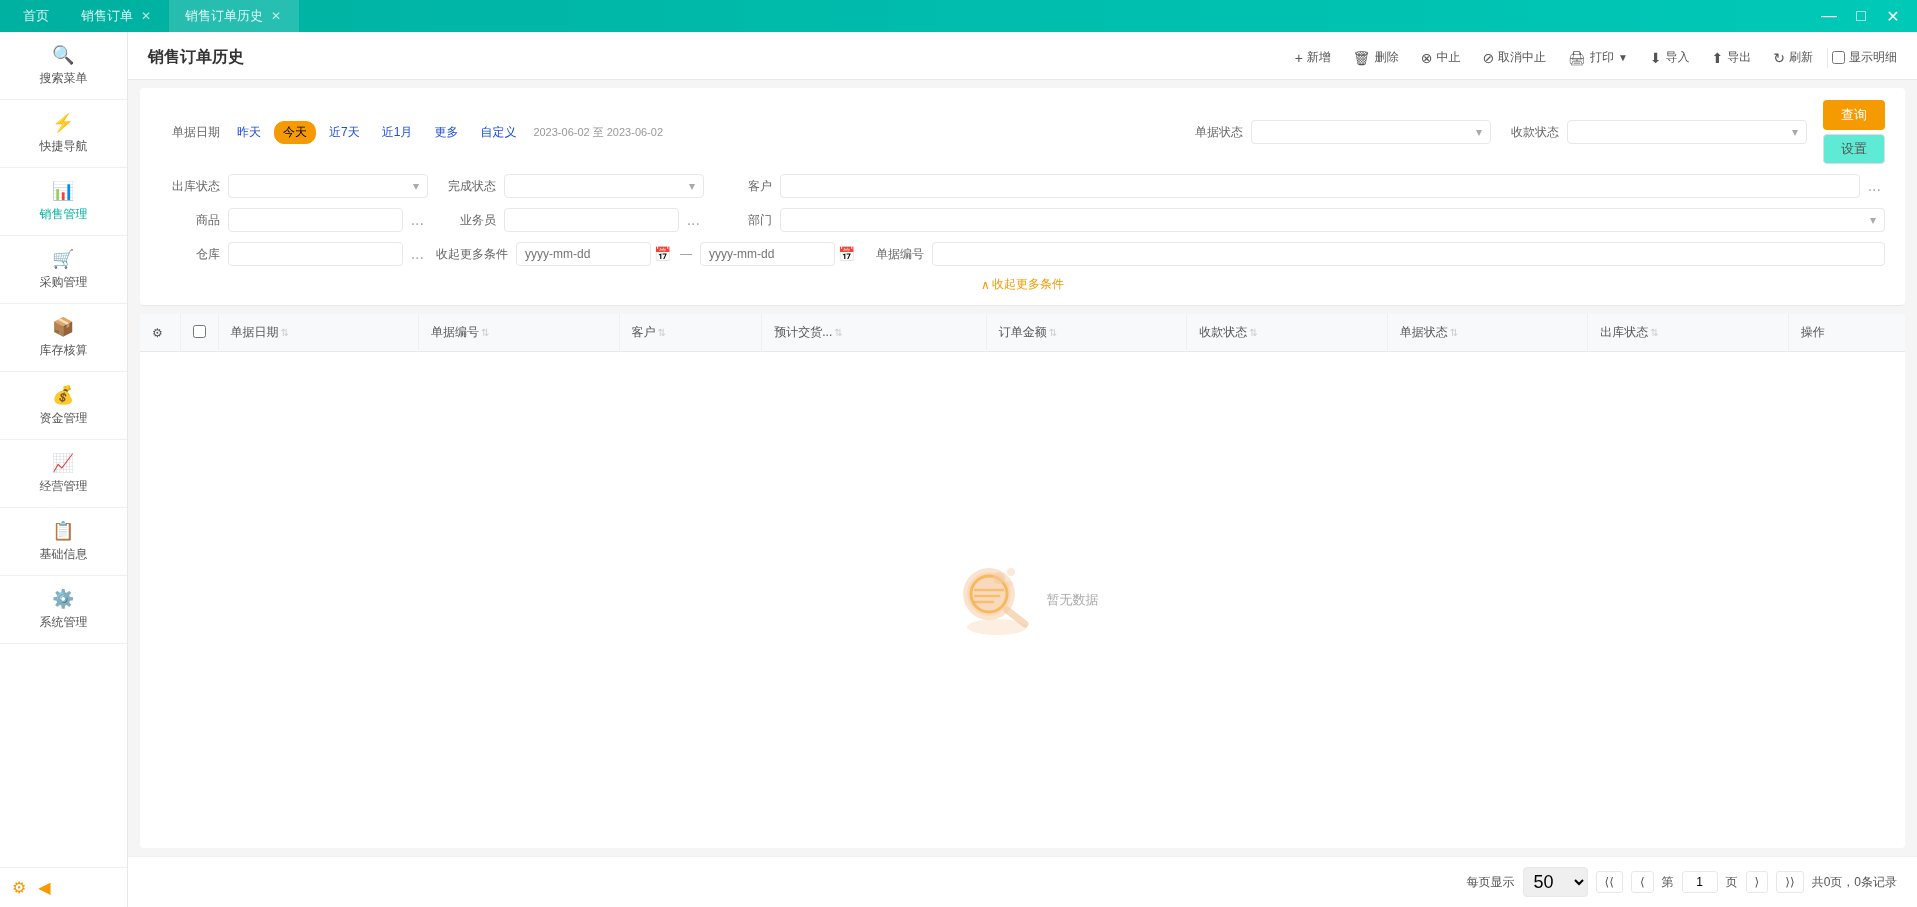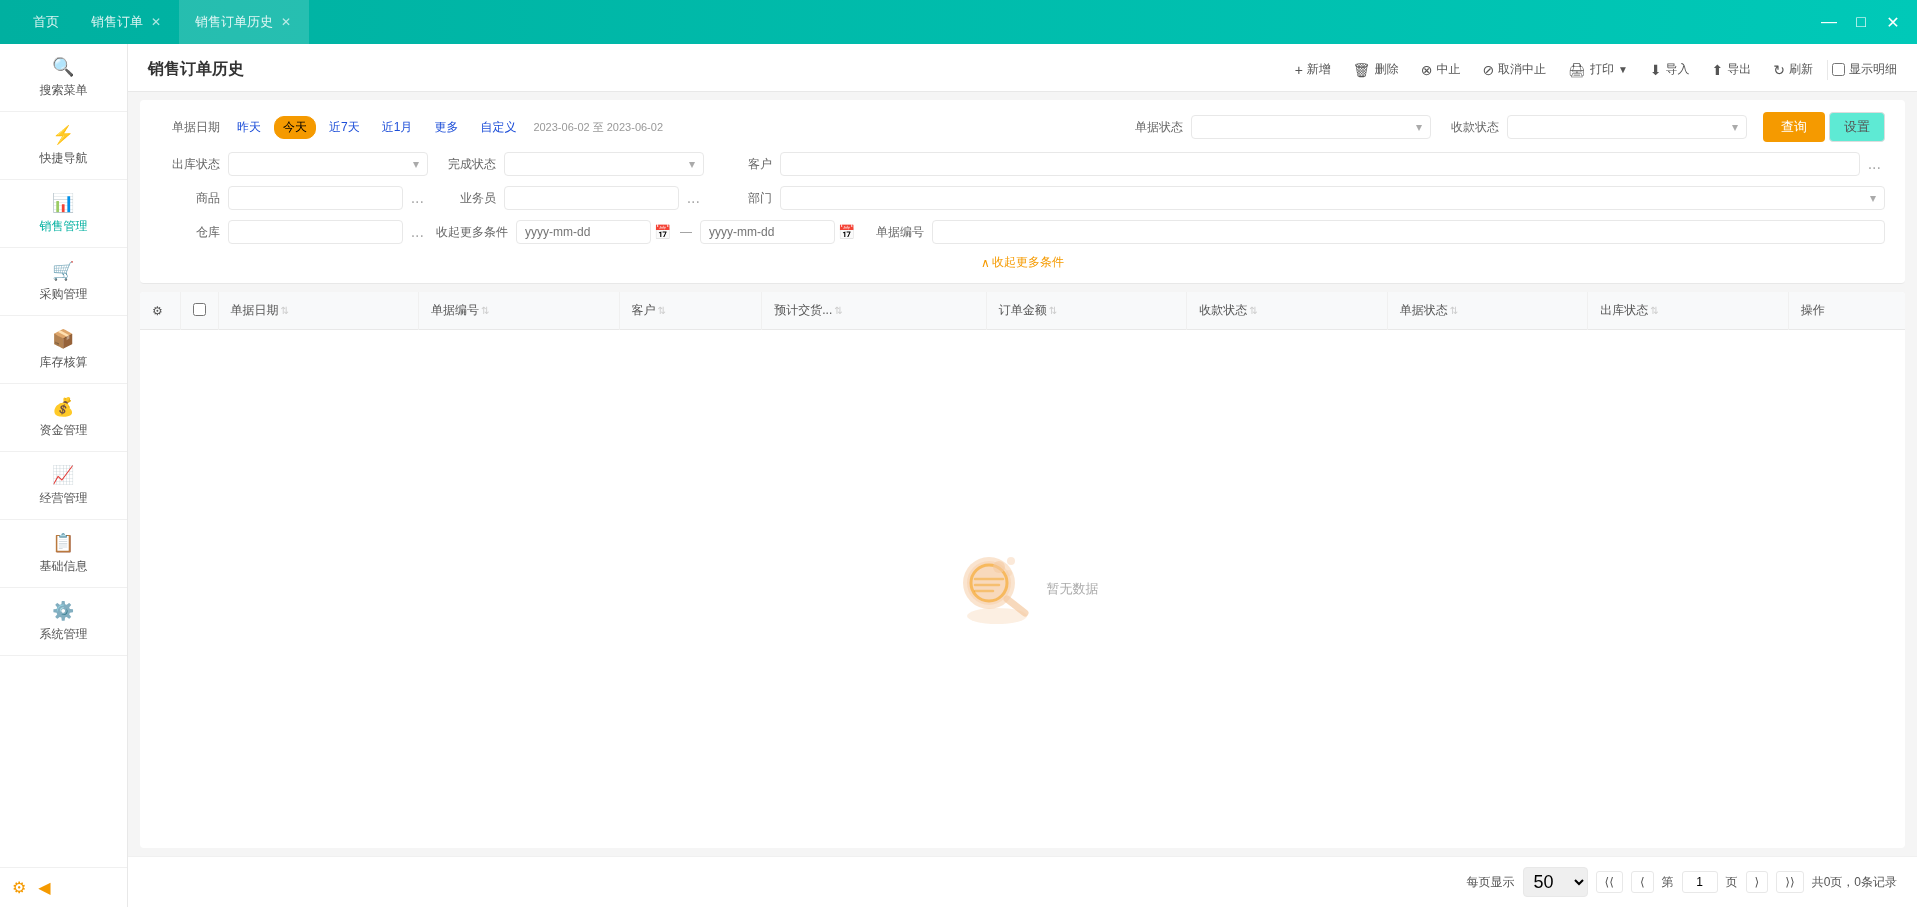--- a/index.html
+++ b/index.html
@@ -1,24 +1,24 @@
 <!DOCTYPE html>
 <html><head>
   <meta charset="utf-8">
   <style>
     * { box-sizing: border-box; margin: 0; padding: 0; }
     body { font-family: 'Microsoft YaHei', Arial, sans-serif; font-size: 13px; background: #f5f5f5; display: flex; flex-direction: column; height: 100vh; overflow: hidden; }
 
     
     .top-bar {
-      height: 44px;
+      height: 32px;
       background: linear-gradient(90deg, #00b0a0, #00c9b8);
       display: flex;
       align-items: center;
-      padding: 0 0 0 17px;
+      padding: 0 0 0 7px;
       position: relative;
     }
     .top-bar-tabs {
       display: flex;
       align-items: stretch;
       height: 100%;
     }
     .tab-item {
       display: flex;
       align-items: center;
@@ -388,21 +388,21 @@
       border: 1px solid #ddd;
       background: #5eead4;
       color: #555;
       border-radius: 4px;
       padding: 5px 14px;
       font-size: 13px;
       cursor: pointer;
     }
     .filter-actions {
       display: flex;
-      flex-direction: row;
+      flex-direction: column;
       gap: 4px;
       margin-left: 8px;
     }
   </style>
 </head>
 <body>
 
 <div class="top-bar">
   <div class="top-bar-tabs">
     <div class="tab-item home">

